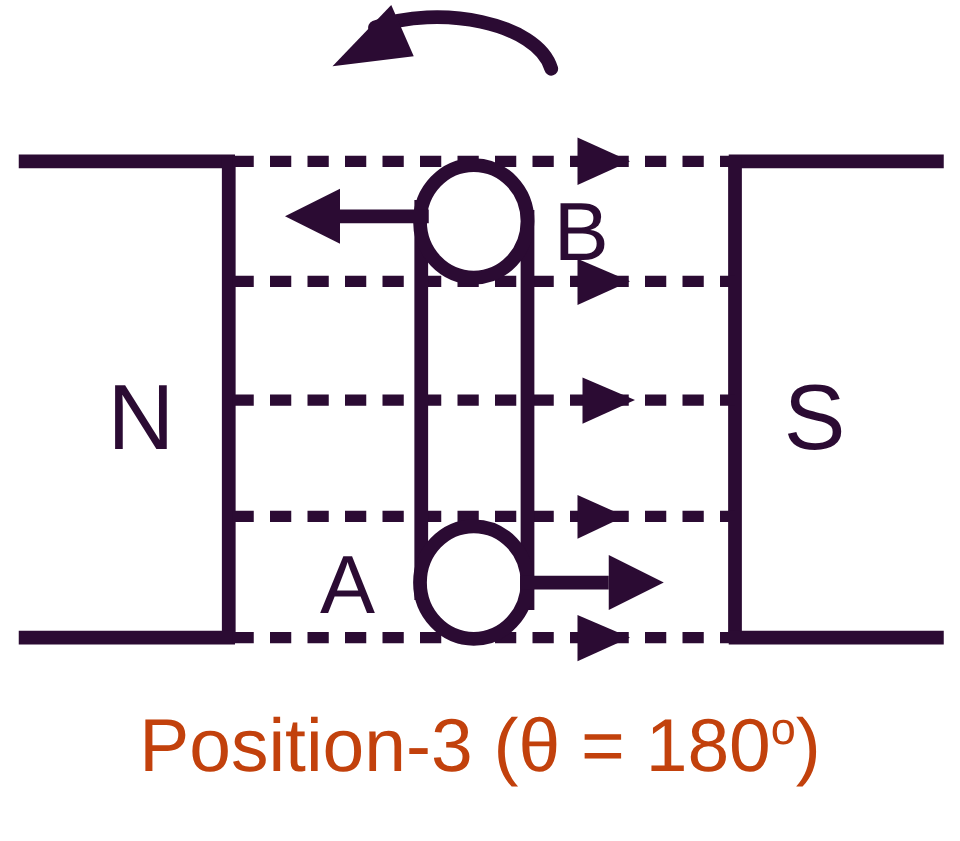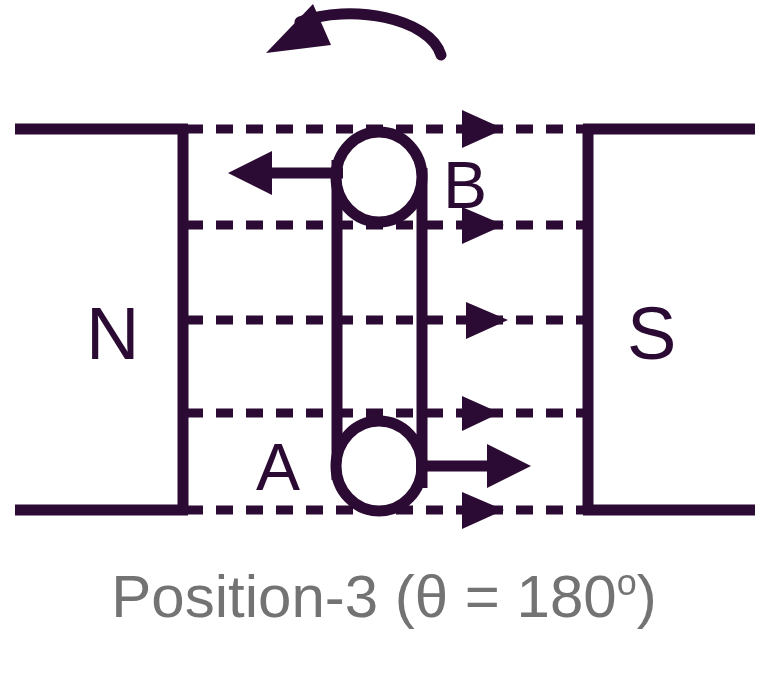--- a/index.html
+++ b/index.html
@@ -42,21 +42,21 @@
   .coil-label {
     font-size: 66px;
     font-weight: 400;
   }
   #caption {
     position: absolute;
     left: 0;
     top: 565px;
     width: 768px;
     text-align: center;
-    color: #737373;
+    color: #c2410c;
     font-family: "Liberation Sans", sans-serif;
     font-size: 60px;
     line-height: 1;
     white-space: nowrap;
     user-select: none;
   }
   #caption .deg {
     font-size: 36px;
     vertical-align: 22px;
   }

